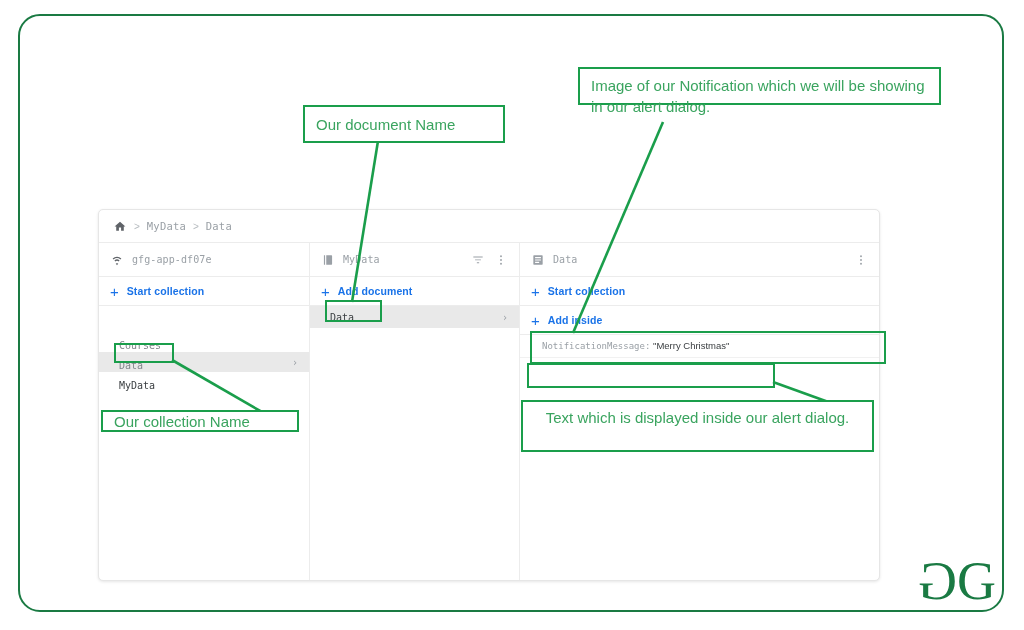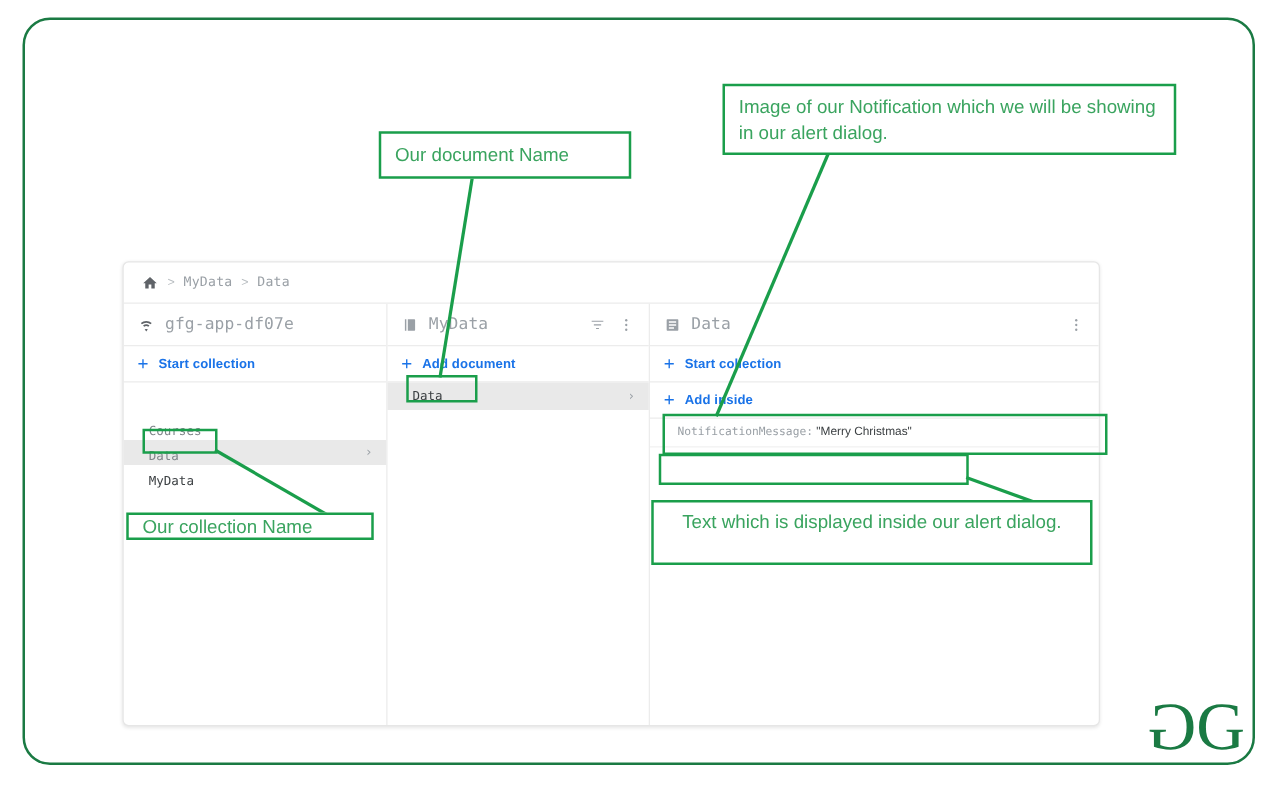--- a/index.html
+++ b/index.html
@@ -90,21 +90,21 @@
   .col-head {
     height: 34px;
     display: flex;
     align-items: center;
     padding: 0 11px;
     border-bottom: 1px solid #ececec;
     box-sizing: border-box;
     gap: 8px;
   }
   .col-head .title {
-    font-size: 13px;
+    font-size: 10px;
     color: #9aa0a6;
     font-family: "DejaVu Sans Mono", monospace;
     letter-spacing: .1px;
     flex: 1;
   }
   .head-ico { width: 14px; height: 14px; flex: 0 0 auto; display: block; }
   .head-actions { display: flex; align-items: center; gap: 9px; }
 
   .action-row {
     height: 29px;
@@ -358,21 +358,21 @@
 
 <div class="hl" style="left:325px; top:300px; width:57px; height:22px;"></div>
 <div class="hl" style="left:114px; top:343px; width:60px; height:20px;"></div>
 <div class="hl" style="left:530px; top:331px; width:356px; height:33px;"></div>
 <div class="hl" style="left:527px; top:363px; width:248px; height:25px;"></div>
 
 <div class="anno" style="left:303px; top:105px; width:202px; height:38px;">
   <span>Our document Name</span>
 </div>
 
-<div class="anno two-line" style="left:578px; top:67px; width:363px; height:57px; padding-top:6px;">
+<div class="anno two-line" style="left:578px; top:67px; width:363px; height:38px; padding-top:6px;">
   <span>Image of our Notification which we will be showing in our alert dialog.</span>
 </div>
 
 <div class="anno" style="left:101px; top:410px; width:198px; height:22px;">
   <span>Our collection Name</span>
 </div>
 
 <div class="anno two-line" style="left:521px; top:400px; width:353px; height:52px; padding-top:5px;justify-content:center;">
   <span>Text which is displayed inside our alert dialog.</span>
 </div>

